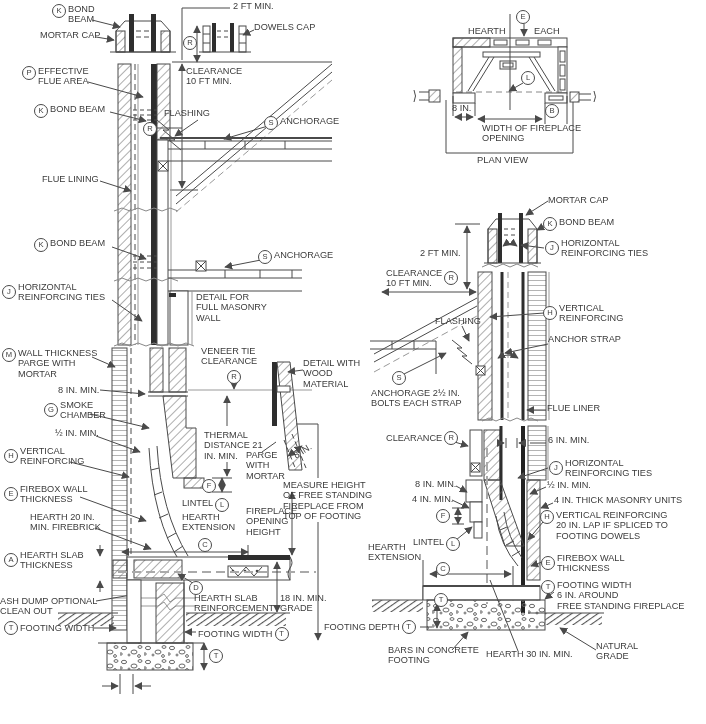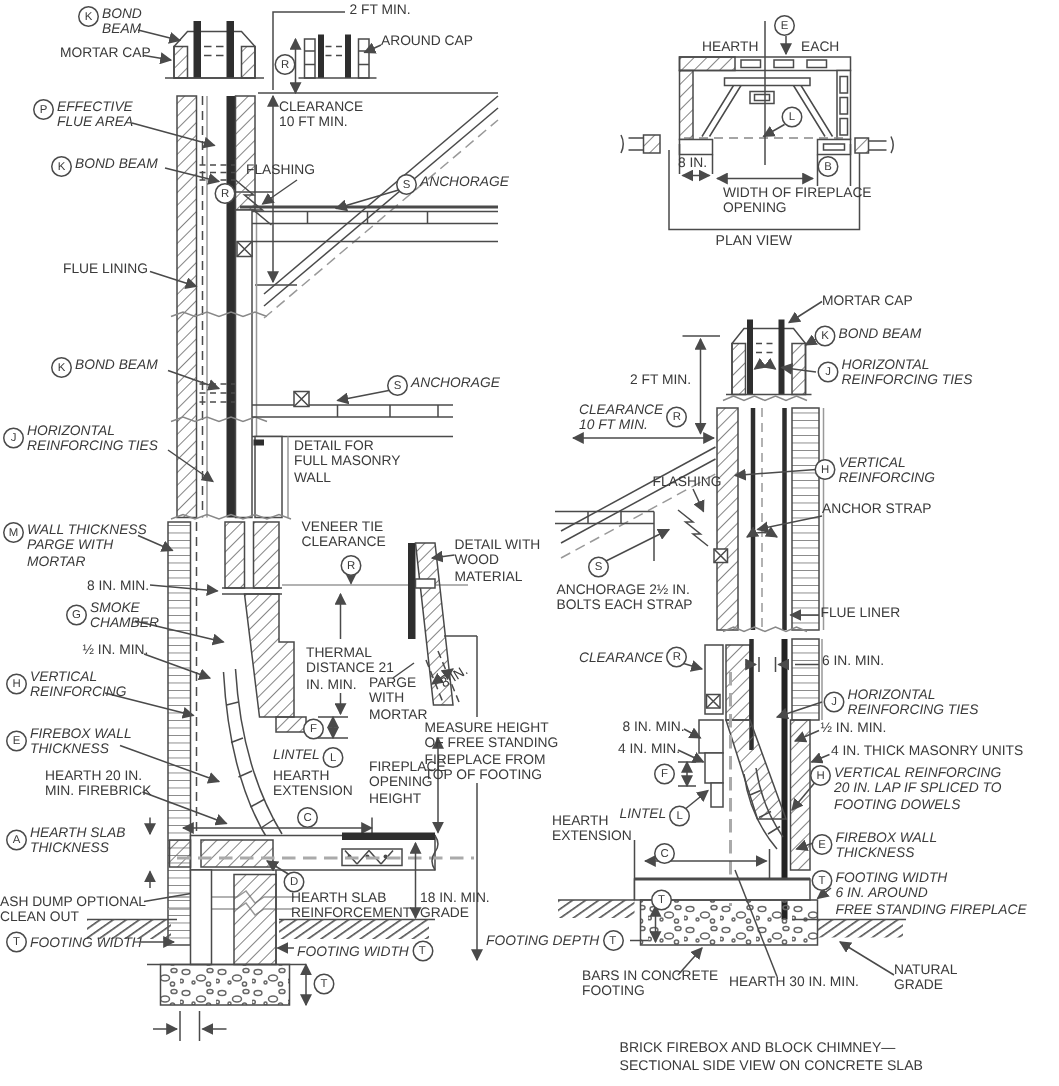--- a/index.html
+++ b/index.html
@@ -1,21 +1,21 @@
 <!DOCTYPE html>
 <html><head>
 <meta charset="utf-8">
 <style>
   html,body{margin:0;padding:0;background:#fff;}
   .canvas{position:relative;width:706px;height:724px;background:#fff;overflow:hidden;
           font-family:"Liberation Sans","DejaVu Sans",sans-serif;color:#3b3b3b;}
   svg.art{position:absolute;left:0;top:0;}
   .lbl{position:absolute;font-size:9.2px;line-height:1.13;display:flex;gap:2px;align-items:flex-start;
        color:#3b3b3b;letter-spacing:0;}
-  .lbl .tx{white-space:pre-line;font-style:italic;}
+  .lbl .tx{white-space:pre-line;}
   .plain{white-space:pre-line;}
   .circ{flex:none;display:inline-block;width:12px;height:12px;border:1px solid #4a4a4a;border-radius:50%;
         font-size:7.6px;line-height:12px;text-align:center;background:#fff;}
   .abs{position:absolute;}
   .cap{position:absolute;font-size:9.4px;line-height:1.25;white-space:pre-line;color:#3b3b3b;}
   .rot{transform:rotate(-32deg);}
   .ac{align-items:center;}
 </style>
 </head>
 <body>
@@ -328,21 +328,21 @@
 </g>
 </svg>
 
 <div class="lbl" style="left:52px;top:4px">
   <span class="circ">K</span>
   <span class="tx">BOND
 BEAM</span>
 </div>
 <div class="lbl plain" style="left:40px;top:30px">MORTAR CAP</div>
 <div class="lbl plain" style="left:233px;top:1px">2 FT MIN.</div>
-<div class="lbl plain" style="left:254px;top:22px">AROUND CAP</div>
+<div class="lbl plain" style="left:254px;top:22px">DOWELS CAP</div>
 <span class="circ abs" style="left:143px;top:122px">R</span>
 <span class="circ abs" style="left:183px;top:36px">R</span>
 <div class="lbl" style="left:22px;top:66px">
   <span class="circ">P</span>
   <span class="tx">EFFECTIVE
 FLUE AREA</span>
 </div>
 <div class="lbl plain" style="left:186px;top:66px">CLEARANCE
 10 FT MIN.</div>
 <div class="lbl" style="left:34px;top:104px">
@@ -525,16 +525,14 @@
 <span class="circ abs" style="left:434px;top:593px">T</span>
 <div class="lbl ac" style="left:324px;top:620px">
   <span class="tx">FOOTING DEPTH</span>
   <span class="circ">T</span>
 </div>
 <div class="lbl plain" style="left:388px;top:645px">BARS IN CONCRETE
 FOOTING</div>
 <div class="lbl plain" style="left:596px;top:641px">NATURAL
 GRADE</div>
 <div class="lbl plain" style="left:486px;top:649px">HEARTH 30 IN. MIN.</div>
-<div class="cap" style="left:413px;top:692px">BRICK FIREBOX AND BLOCK CHIMNEY—
-SECTIONAL SIDE VIEW ON CONCRETE SLAB</div>
 
 </div>
 
 </body></html>

